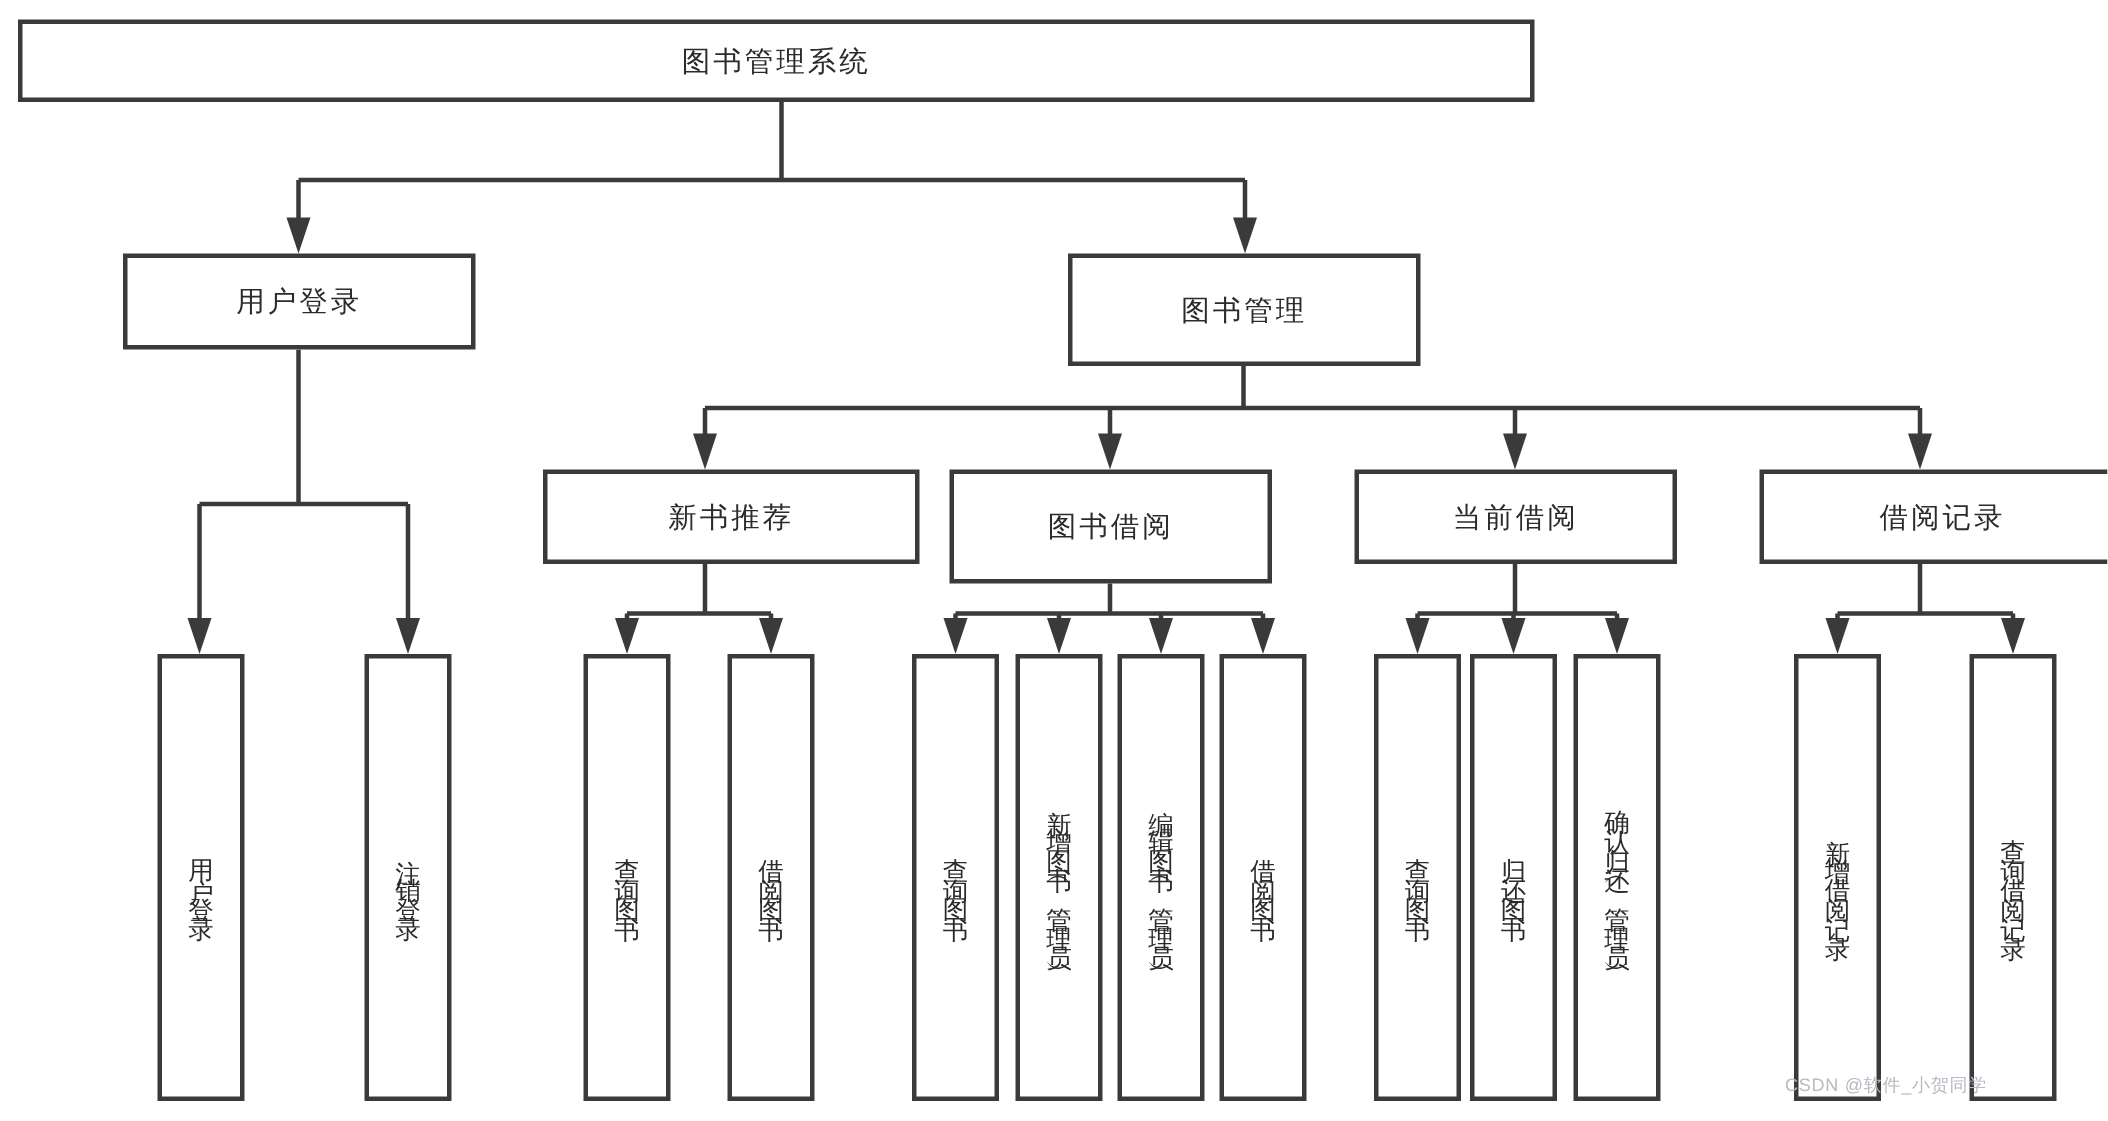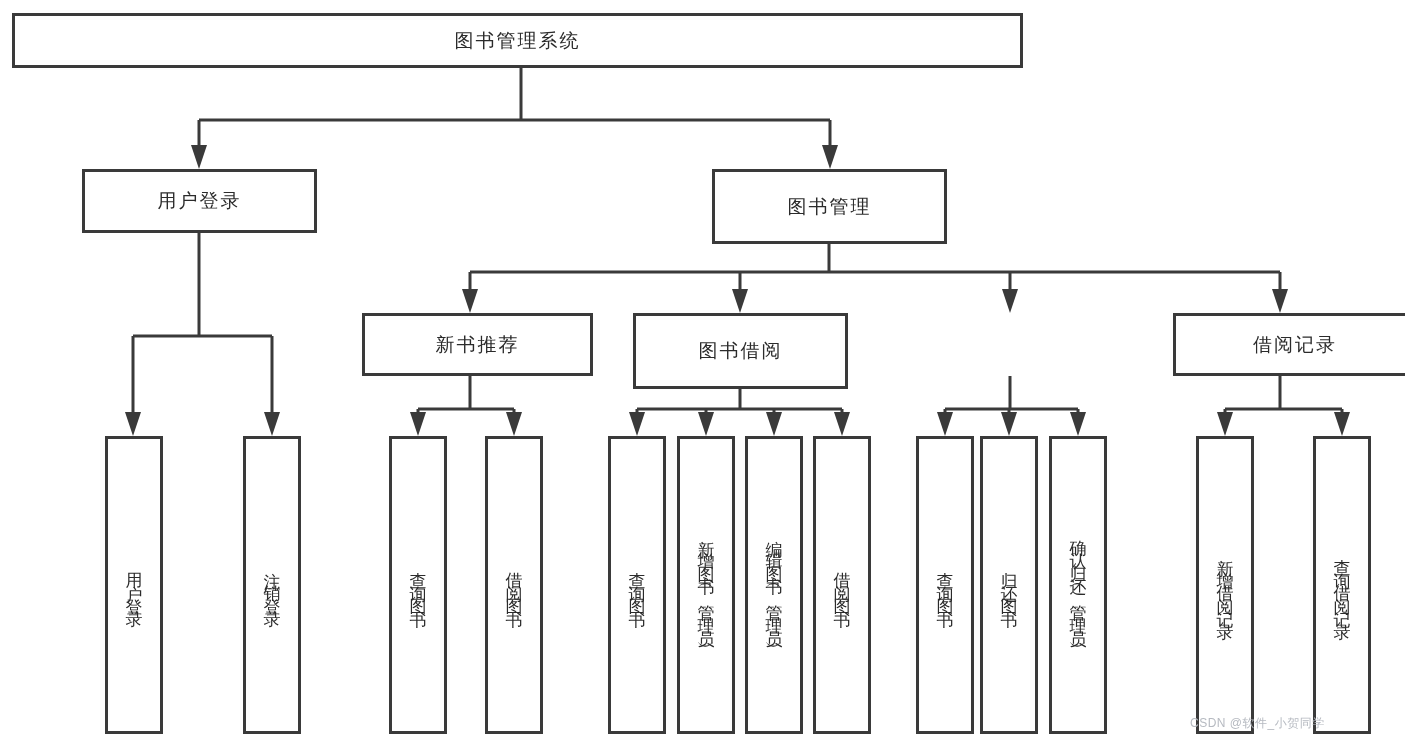--- a/index.html
+++ b/index.html
@@ -117,22 +117,23 @@
     <path d="M1280 376 V409 M1225 409 H1342 M1225 409 V414 M1342 409 V414"></path>
     <polygon points="1217,412 1233,412 1225,436"></polygon>
     <polygon points="1334,412 1350,412 1342,436"></polygon>
   </svg>
 
   <div class="hnode" style="left:12px; top:13px; width:1011px; height:55px;">图书管理系统</div>
 
   <div class="hnode" style="left:82px; top:169px; width:235px; height:64px;">用户登录</div>
   <div class="hnode" style="left:712px; top:169px; width:235px; height:75px;">图书管理</div>
 
-  <div class="hnode" style="left:362px; top:313px; width:231px; height:63px;">新书推荐</div>
+  <div class="hnode" style="left:362px; top:313px; width:251px; height:63px;">新书推荐</div>
   <div class="hnode" style="left:633px; top:313px; width:215px; height:76px;">图书借阅</div>
+  <div class="hnode" style="left:903px; top:313px; width:215px; height:63px;">当前借阅</div>
   <div class="hnode" style="left:1173px; top:313px; width:244px; height:63px;">借阅记录</div>
 
   <div class="vnode" style="left:105px; top:436px; width:58px; height:298px;">
     <span>用户登录</span>
   </div>
   <div class="vnode" style="left:243px; top:436px; width:58px; height:298px;">
     <span>注销登录</span>
   </div>
 
   <div class="vnode" style="left:389px; top:436px; width:58px; height:298px;">

